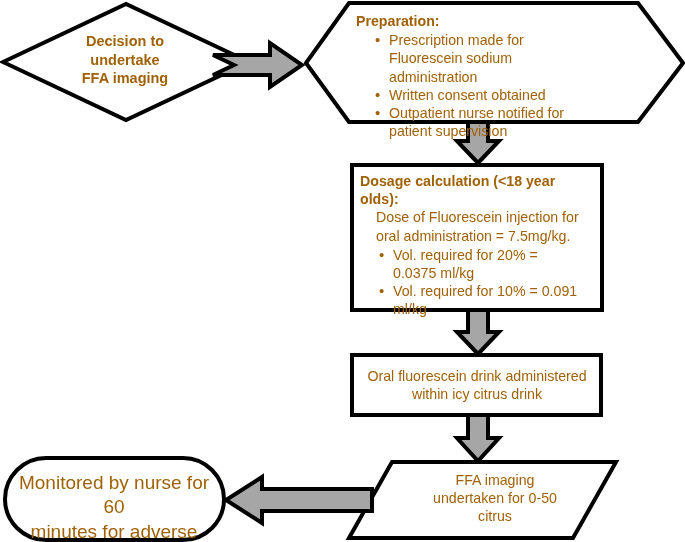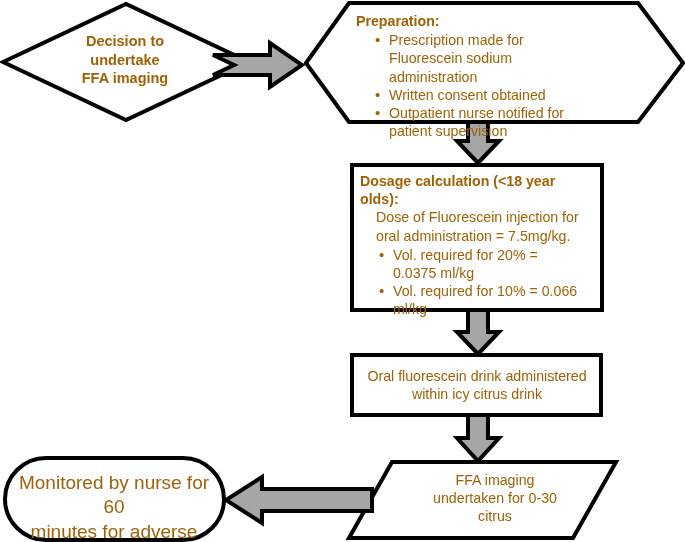--- a/index.html
+++ b/index.html
@@ -139,32 +139,32 @@
       <li>Written consent obtained</li>
       <li>Outpatient nurse notified for patient supervision</li>
     </ul>
   </div>
 
   <div class="node-text left" id="dosage-text">
     <span class="bold-head">Dosage calculation (&lt;18 year olds):</span>
     <span class="plain-line">Dose of Fluorescein injection for oral administration = 7.5mg/kg.</span>
     <ul class="bullet-list">
       <li>Vol. required for 20% = 0.0375 ml/kg</li>
-      <li>Vol. required for 10% = 0.066 ml/kg</li>
+      <li>Vol. required for 10% = 0.091 ml/kg</li>
     </ul>
   </div>
 
   <div class="node-text center" id="oraldrink-text">
     <span>Oral fluorescein drink administered</span><br>
     <span>within icy citrus drink</span>
   </div>
 
   <div class="node-text center" id="ffa-text">
     <span>FFA imaging</span><br>
-    <span>undertaken for 0-30</span><br>
+    <span>undertaken for 0-50</span><br>
     <span>citrus</span>
   </div>
 
   <div class="node-text center" id="monitor-text">
     <span>Monitored by nurse for 60</span><br>
     <span>minutes for adverse effects</span><br>
     <span>before discharge</span>
   </div>
 
 </div>

